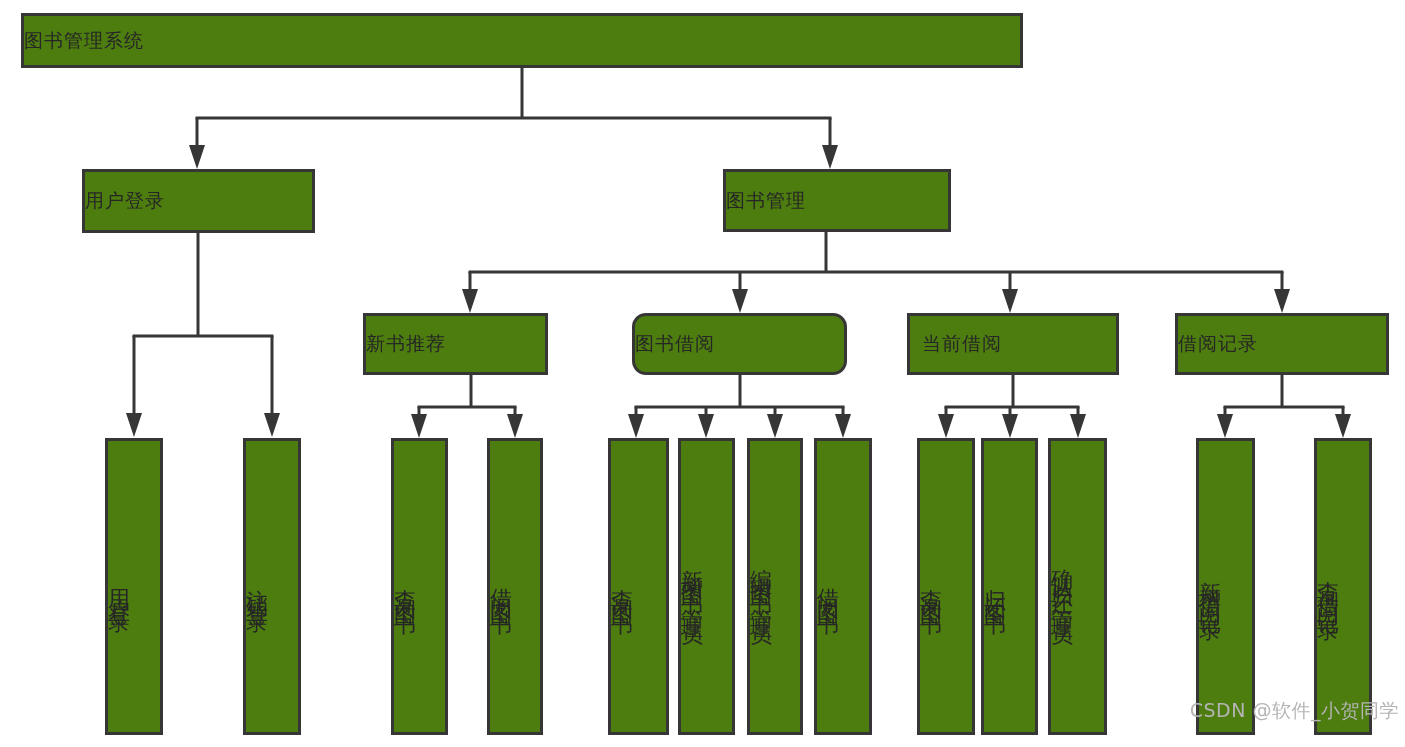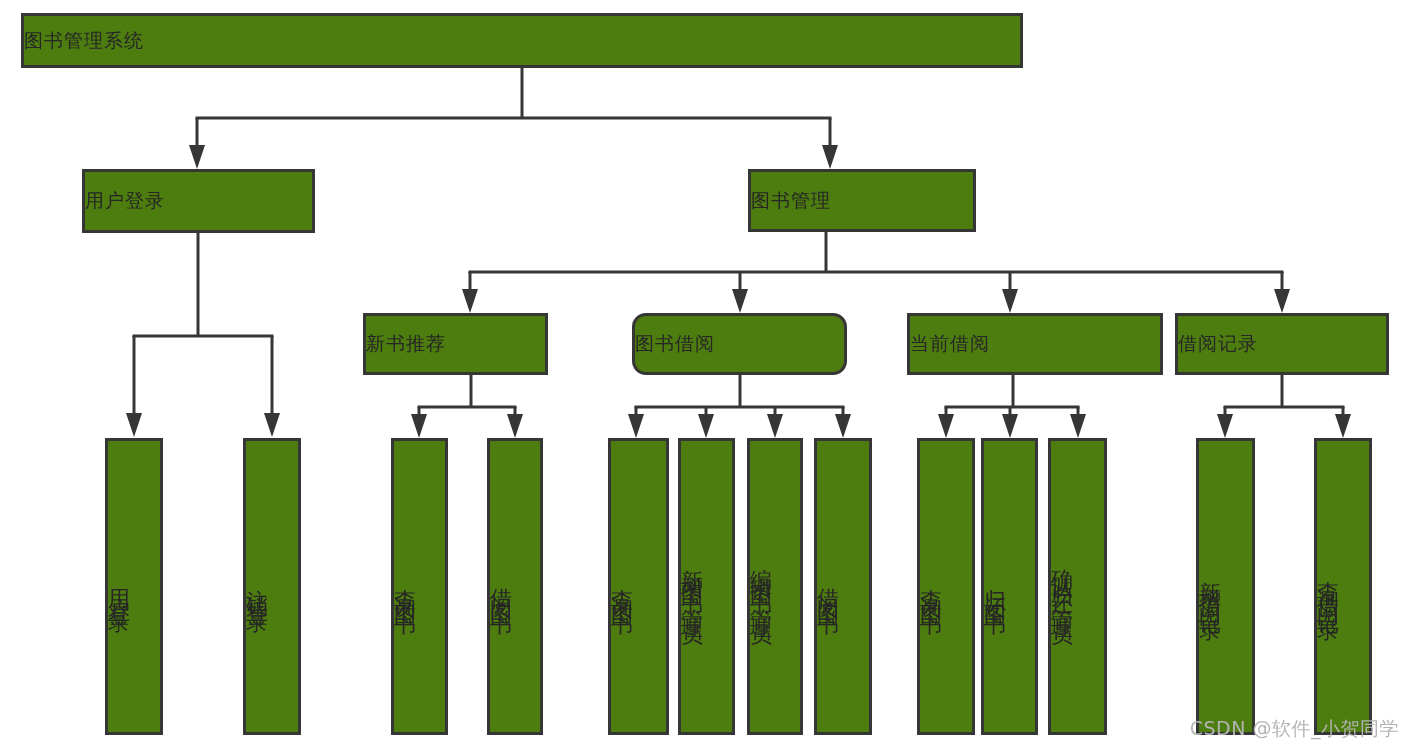--- a/index.html
+++ b/index.html
@@ -22,34 +22,34 @@
   .hnode{font-size:19px;letter-spacing:1px;}
   .vnode{font-size:22px;}
   .vnode .vtext{
     writing-mode:vertical-lr;
     text-orientation:upright;
     letter-spacing:8px;
     line-height:1.05;
   }
   .watermark{
     position:absolute;
-    right:6px;bottom:5px;
+    right:6px;bottom:23px;
     font-size:19px;
     color:#b5b5b5;
     letter-spacing:0.5px;
     z-index:5;
     white-space:nowrap;
   }
   
   #n-root{left:21px;top:13px;width:1002px;height:55px;}
   #n-user-login{left:82px;top:169px;width:233px;height:64px;}
-  #n-book-mgmt{left:748px;top:169px;width:228px;height:63px;}
+  #n-book-mgmt{left:723px;top:169px;width:228px;height:63px;}
   #n-new-book{left:363px;top:313px;width:185px;height:62px;}
   #n-book-borrow{left:632px;top:313px;width:215px;height:62px;border-radius:14px;}
-  #n-current-borrow{left:907px;top:313px;width:256px;height:62px;}
+  #n-current-borrow{left:907px;top:313px;width:212px;height:62px;padding-left:12px;}
   #n-borrow-record{left:1175px;top:313px;width:214px;height:62px;}
   .leaf{top:438px;height:297px;}
   #l-user-login{left:105px;width:58px;}
   #l-logout{left:243px;width:58px;}
   #l-query-1{left:391px;width:57px;}
   #l-borrow-1{left:487px;width:56px;}
   #l-query-2{left:608px;width:61px;}
   #l-add-book{left:678px;width:57px;}
   #l-edit-book{left:747px;width:56px;}
   #l-borrow-2{left:814px;width:58px;}

